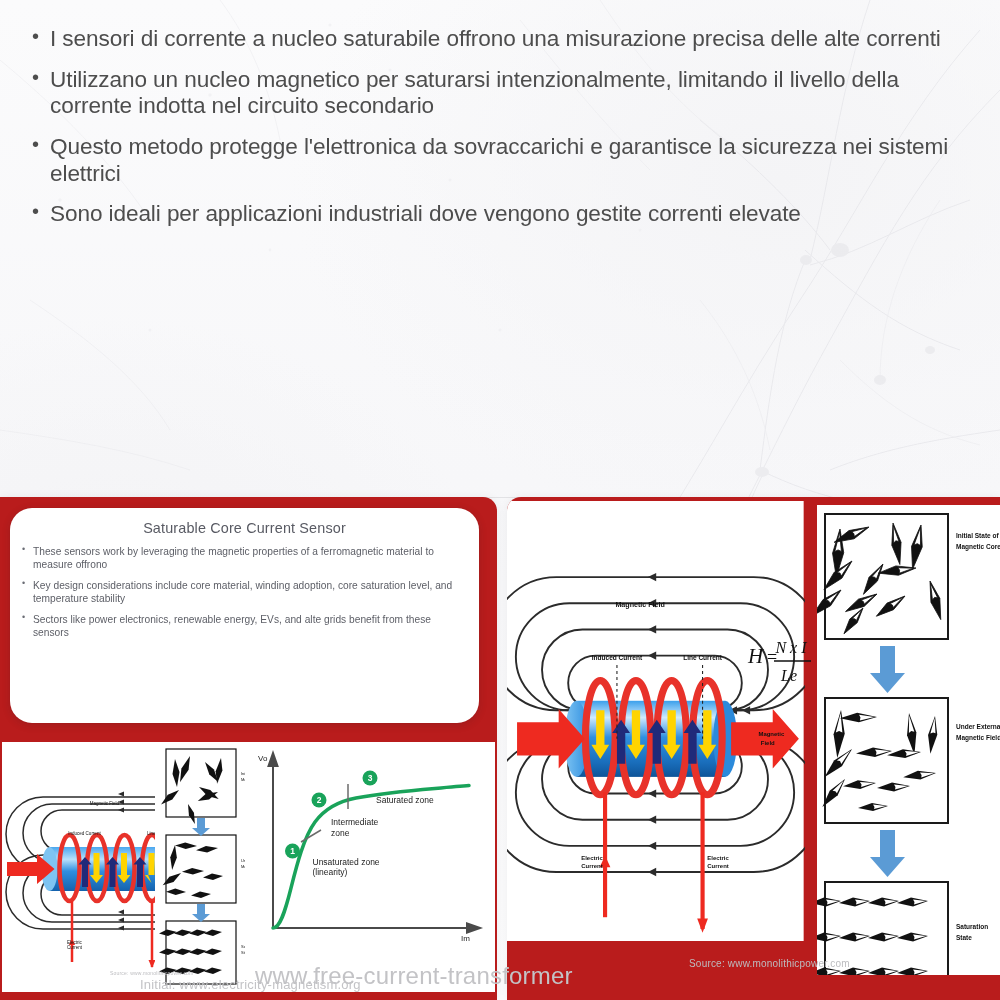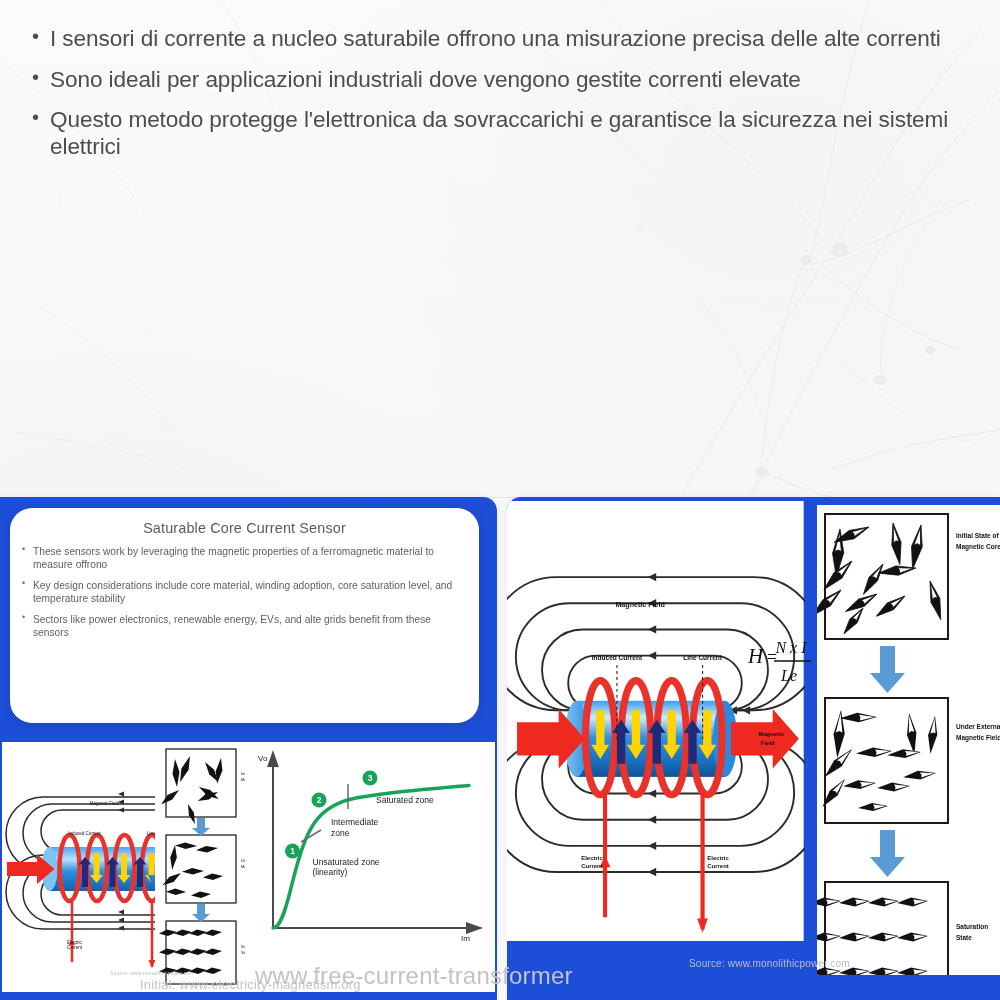--- a/index.html
+++ b/index.html
@@ -31,21 +31,21 @@
   .bullet{
     position:relative;color:#4d4d4d;font-size:22.6px;line-height:1.18;
     margin-bottom:14px;padding-left:20px;font-weight:400;letter-spacing:-.1px;
   }
   .bullet::before{content:"•";position:absolute;left:2px;top:-1px;font-size:20px;color:#4d4d4d;}
 
   
   .strip{position:absolute;left:0;top:489px;width:1000px;height:511px;z-index:4;}
   .divider{position:absolute;left:34px;top:8px;width:932px;height:1px;
     background:linear-gradient(90deg,rgba(0,0,0,0) 0%, #e3e3e6 10%, #e1e1e4 90%, rgba(0,0,0,0) 100%);}
-  .panel{position:absolute;top:8px;background:#1d4ed8;overflow:hidden;}
+  .panel{position:absolute;top:8px;background:#b91c1c;overflow:hidden;}
   .panel.left{left:0;width:497px;height:503px;border-radius:0 14px 0 0;
     box-shadow:0 0 10px rgba(0,0,0,.055);}
   .panel.right{left:507px;width:493px;height:503px;border-radius:14px 0 0 0;
     box-shadow:0 0 10px rgba(0,0,0,.055);}
 
   
   .card{
     position:absolute;left:10px;top:11px;width:469px;height:215px;
     background:#fff;border-radius:22px;
     box-shadow:0 2px 9px rgba(30,30,40,.16), 0 0 0 1px rgba(0,0,0,.018);
@@ -114,22 +114,23 @@
           <circle cx="150" cy="330" r="1.5"></circle>
         <circle cx="500" cy="330" r="1.6"></circle>
           <circle cx="640" cy="230" r="1.5"></circle>
       </g>
     </svg>
   </div>
 
   <div class="headline">
     <ul class="bullets">
       <li class="bullet">I sensori di corrente a nucleo saturabile offrono una misurazione precisa delle alte correnti</li>
+      <li class="bullet">Utilizzano un nucleo magnetico per saturarsi intenzionalmente, limitando il livello della corrente indotta nel circuito secondario</li>
+      <li class="bullet">Questo metodo protegge l'elettronica da sovraccarichi e garantisce la sicurezza nei sistemi elettrici</li>
       <li class="bullet">Sono ideali per applicazioni industriali dove vengono gestite correnti elevate</li>
-      <li class="bullet">Questo metodo protegge l'elettronica da sovraccarichi e garantisce la sicurezza nei sistemi elettrici</li>
     </ul>
   </div>
 
   <div class="strip">
     <div class="divider"></div>
 
     <div class="panel left">
 
       <div class="card">
         <div class="card-title">Saturable Core Current Sensor</div>

